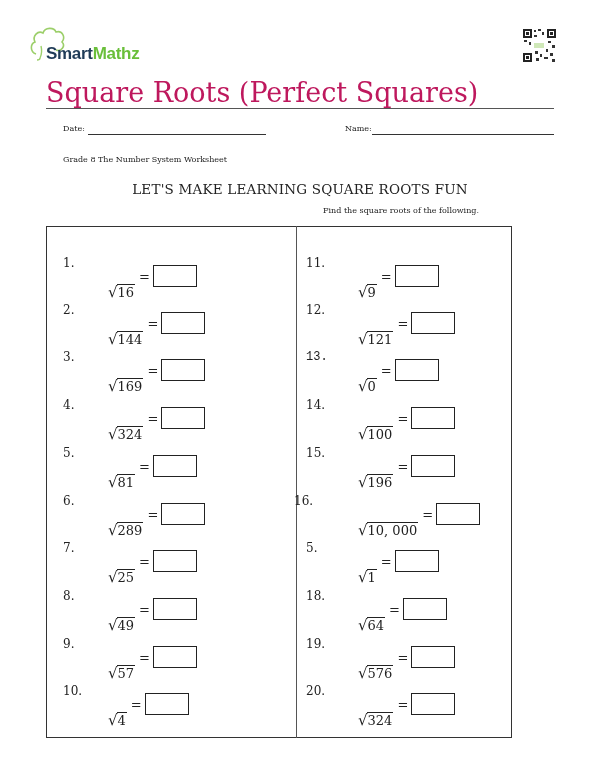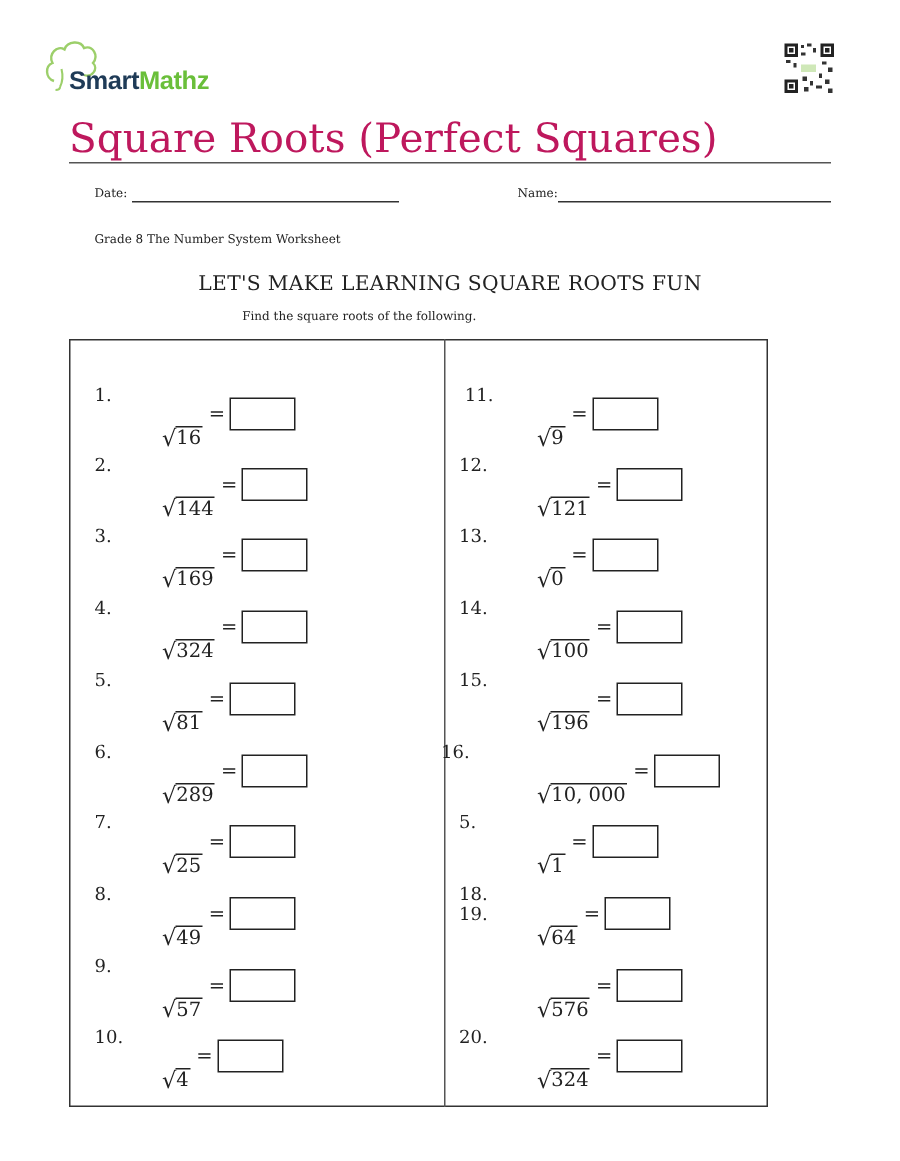--- a/index.html
+++ b/index.html
@@ -11,21 +11,21 @@
   .logo-text .mathz { color:#6abf3a; }
   .qr { left:522px; top:28px; width:35px; height:35px; }
   .title { left:46px; top:77px; font-family:"DejaVu Serif", serif; font-size:27px; color:#be185d; white-space:nowrap; }
   .rule { left:46px; top:108px; width:508px; height:1px; background:#555; }
   .sub1 { left:63px; top:114px; font-size:8px; white-space:nowrap;margin-top:41px; }
   .date-label { left:63px; top:124px; font-size:8px; }
   .date-line { left:88px; top:134px; width:178px; height:1px; background:#333; }
   .name-label { left:345px; top:124px; font-size:8px; }
   .name-line { left:372px; top:134px; width:182px; height:1px; background:#333; }
   .heading { left:0; width:600px; top:181px; text-align:center; font-size:13.5px; letter-spacing:0.2px; }
-  .instr { left:0; width:479px; top:206px; text-align:center; font-size:8px; }
+  .instr { left:0; width:479px; top:206px; text-align:right; font-size:8px; }
   .table { left:46px; top:226px; width:466px; height:512px; border:1px solid #333; box-sizing:border-box; }
   .divider { left:296px; top:226px; width:1px; height:512px; background:#555; }
   .num { position:absolute; font-size:12px; width:40px; }
   .expr { position:absolute; display:flex; align-items:center; font-size:13px; white-space:nowrap; }
   .rad { display:inline-flex; align-items:flex-end; }
   .rad-sign { font-size:15px; line-height:1; margin-right:-1px; }
   .radicand { border-top:1px solid #222; padding:0 1px; line-height:15px;margin-top:32px; }
   .eq { margin:0 3px 0 4px; }
   .box { display:inline-block; width:44px; height:22px; border:1px solid #222; box-sizing:border-box; }
 </style>
@@ -172,39 +172,39 @@
     </div>
     <div class="num abs" style="left: 63px; top: 684px;">10.</div>
     <div class="expr" style="left: 108px; top: 680px;">
       <span class="rad">
         <span class="rad-sign">√</span>
         <span class="radicand">4</span>
       </span>
       <span class="eq">=</span>
       <span class="box"></span>
     </div>
-    <div class="num abs" style="left: 289px; top: 256px; text-align: right;">11.</div>
+    <div class="num abs" style="left: 306px; top: 256px;">11.</div>
     <div class="expr" style="left: 358px; top: 252px;">
       <span class="rad">
         <span class="rad-sign">√</span>
         <span class="radicand">9</span>
       </span>
       <span class="eq">=</span>
       <span class="box"></span>
     </div>
     <div class="num abs" style="left: 306px; top: 303px;">12.</div>
     <div class="expr" style="left: 358px; top: 299px;">
       <span class="rad">
         <span class="rad-sign">√</span>
         <span class="radicand">121</span>
       </span>
       <span class="eq">=</span>
       <span class="box"></span>
     </div>
-    <div class="num abs" style="left: 306px; top: 350px;">13.</div>
+    <div class="num abs" style="left: 306px; top: 350px; font-family: Liberation Mono, monospace;">13.</div>
     <div class="expr" style="left: 358px; top: 346px;">
       <span class="rad">
         <span class="rad-sign">√</span>
         <span class="radicand">0</span>
       </span>
       <span class="eq">=</span>
       <span class="box"></span>
     </div>
     <div class="num abs" style="left: 306px; top: 398px;">14.</div>
     <div class="expr" style="left: 358px; top: 394px;">
@@ -244,21 +244,21 @@
     </div>
     <div class="num abs" style="left: 306px; top: 589px;">18.</div>
     <div class="expr" style="left: 358px; top: 585px;">
       <span class="rad">
         <span class="rad-sign">√</span>
         <span class="radicand">64</span>
       </span>
       <span class="eq">=</span>
       <span class="box"></span>
     </div>
-    <div class="num abs" style="left: 306px; top: 602px;">19.</div>
+    <div class="num abs" style="left: 306px; top: 637px;">19.</div>
     <div class="expr" style="left: 358px; top: 633px;">
       <span class="rad">
         <span class="rad-sign">√</span>
         <span class="radicand">576</span>
       </span>
       <span class="eq">=</span>
       <span class="box"></span>
     </div>
     <div class="num abs" style="left: 306px; top: 684px;">20.</div>
     <div class="expr" style="left: 358px; top: 680px;">

